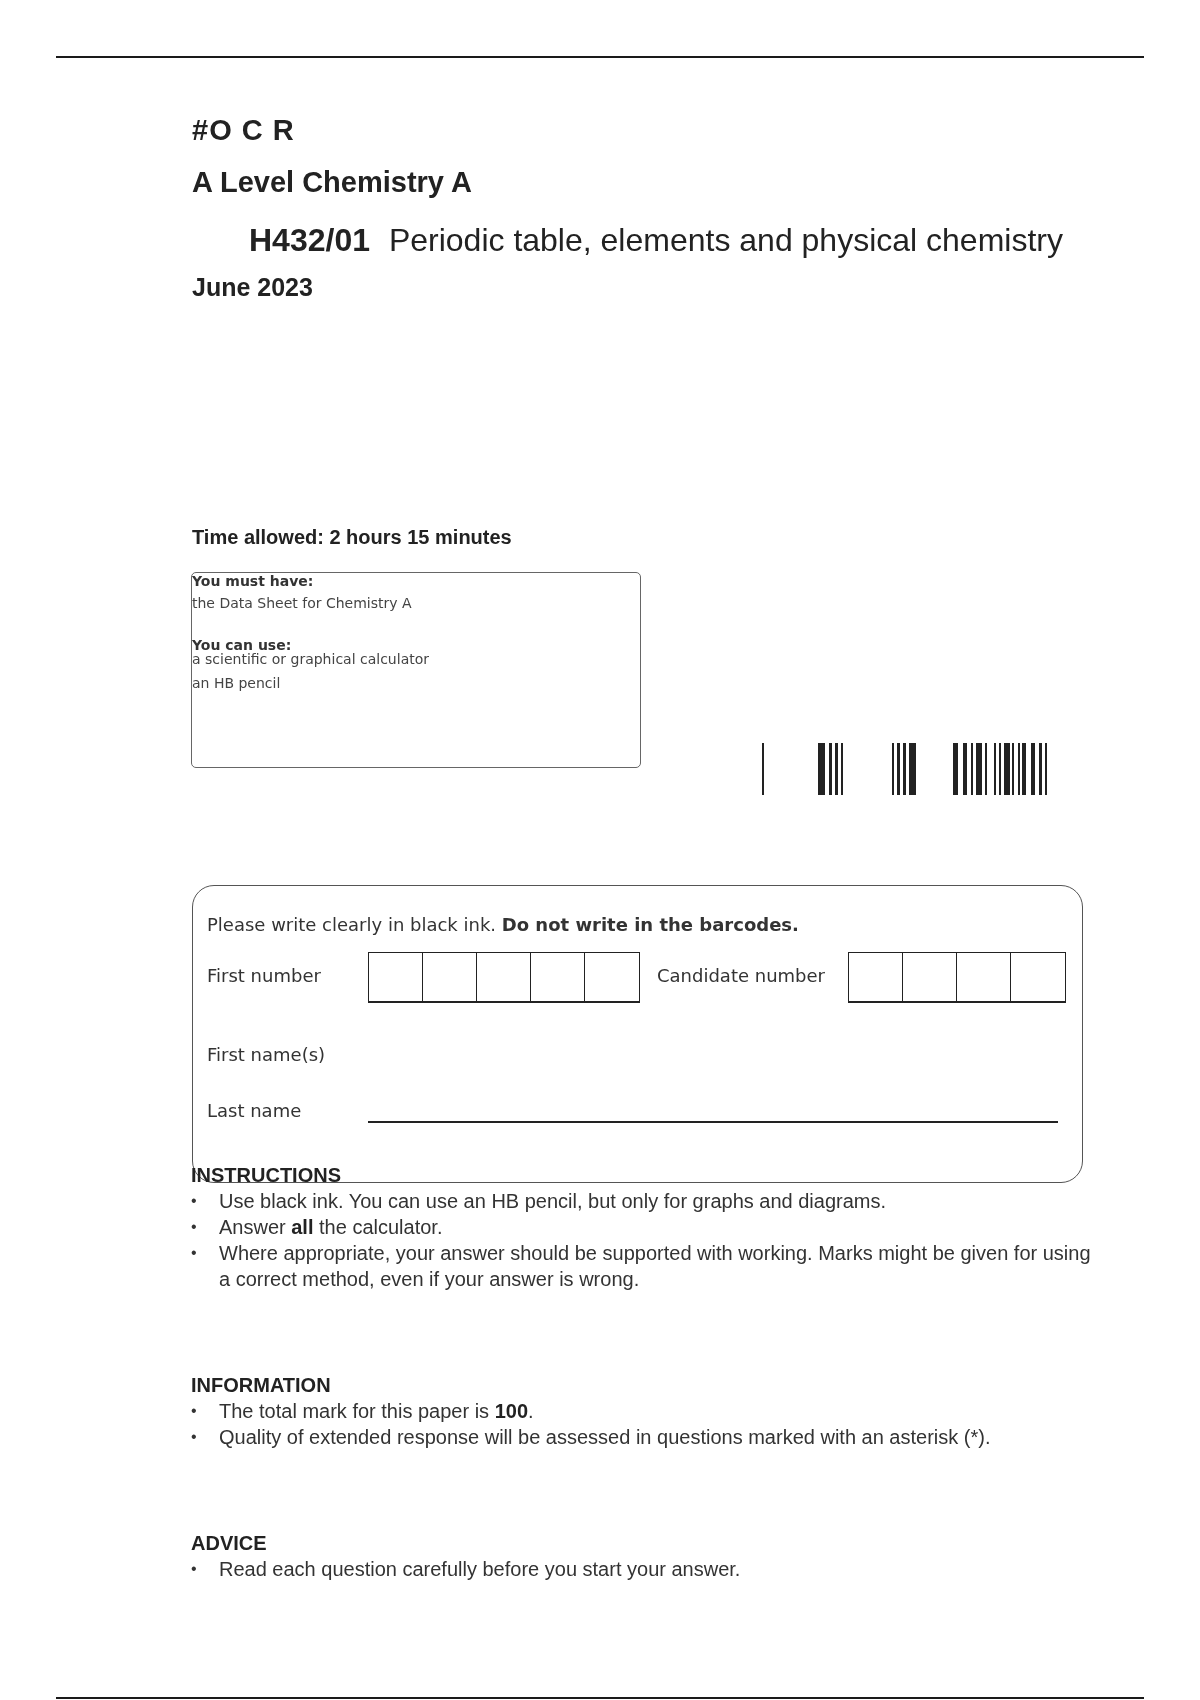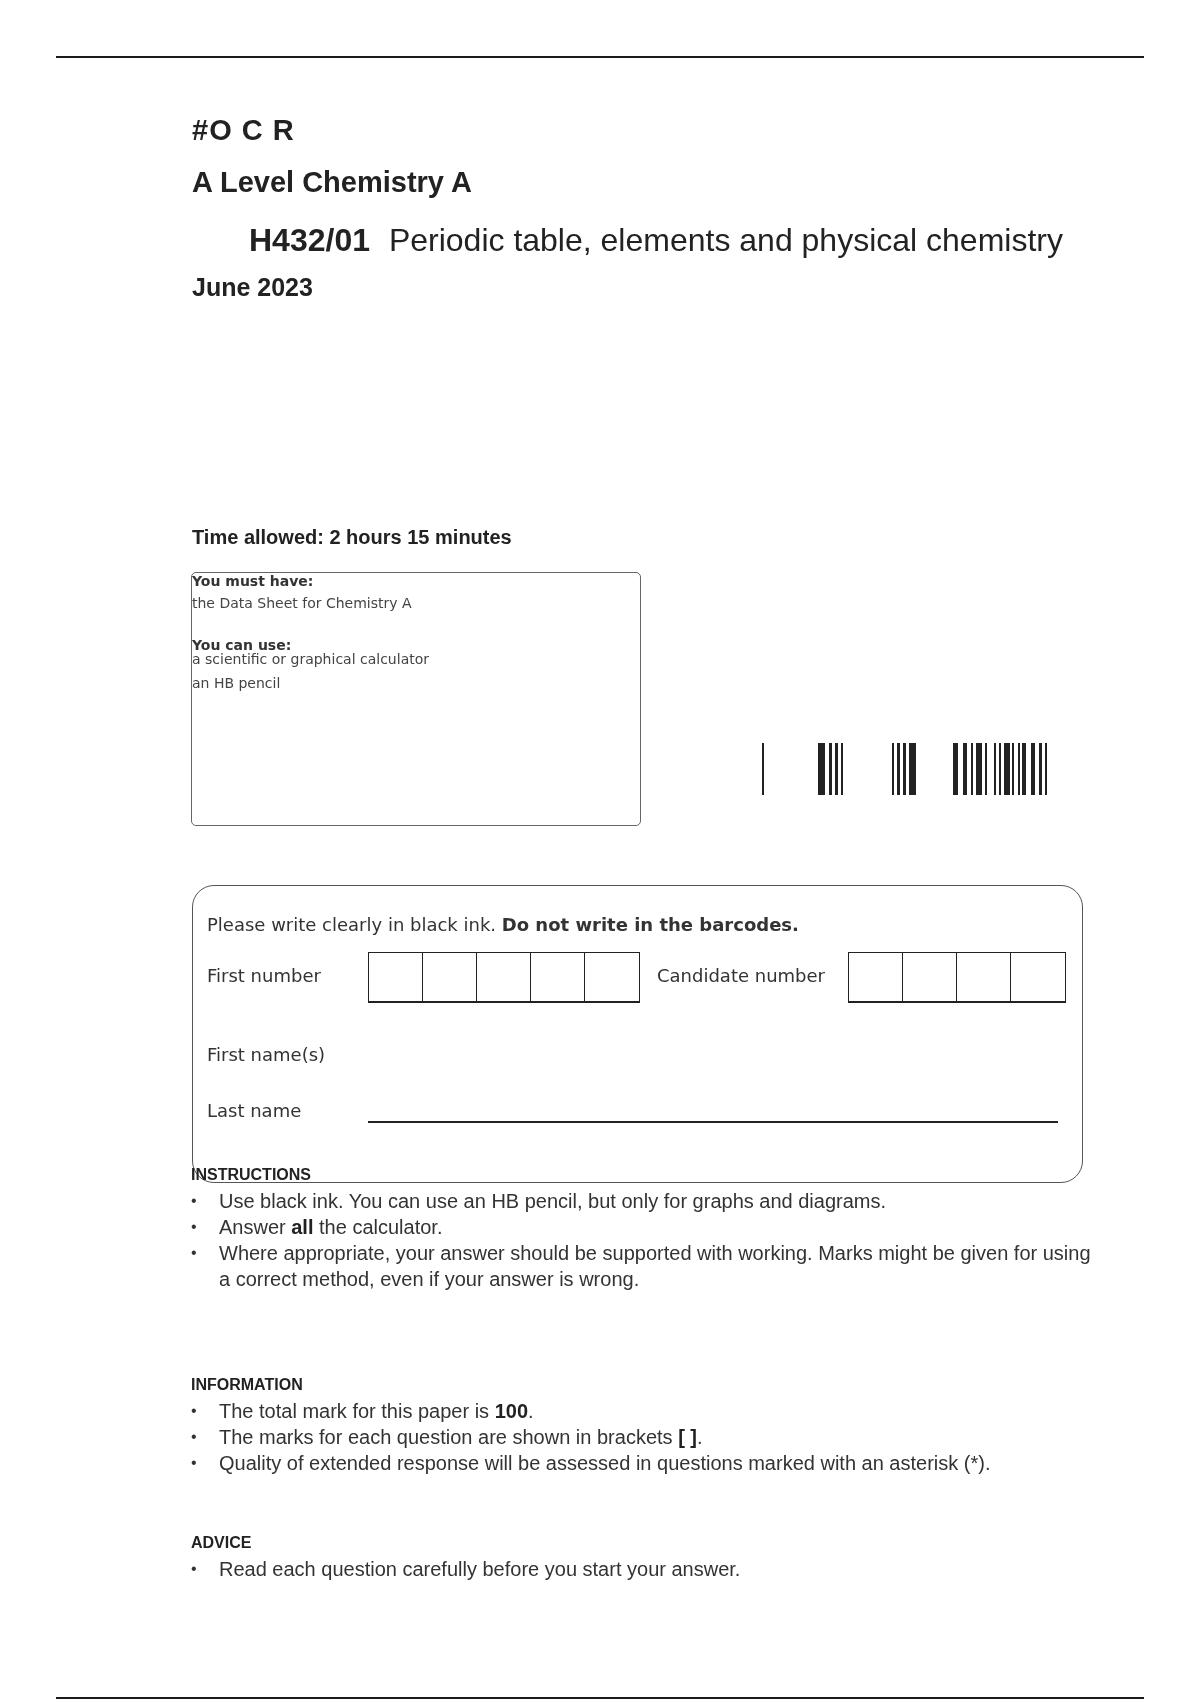--- a/index.html
+++ b/index.html
@@ -13,42 +13,42 @@
 
   .logo { position: absolute; left: 192px; top: 114px; font-size: 29px; font-weight: bold; letter-spacing: 1px; }
   .title { position: absolute; left: 192px; top: 166px; font-size: 29px; font-weight: bold; }
   .code-line { position: absolute; left: 204px; top: 222px; font-size: 32px; margin-left: 45px; }
   .code-line .code { font-weight: bold; margin-right: 10px; }
   .date { position: absolute; left: 192px; top: 273px; font-size: 25px; font-weight: bold; }
 
   .time { position: absolute; left: 192px; top: 526px; font-size: 20px; font-weight: bold; }
 
   .req-box {
-    position: absolute; left: 191px; top: 572px; width: 450px; height: 254px;
+    position: absolute; left: 191px; top: 572px; width: 450px; height: 196px;
     border: 1.5px solid #666; border-radius: 5px; box-sizing: border-box;
     font-family: "DejaVu Sans", sans-serif; font-size: 14px; color: #444;
   }
   .req-box .h { font-weight: bold; color: #333; font-size: 14px; }
   .req-box .line { position: absolute; left: 0; white-space: nowrap; }
 
   .barcode { position: absolute; top: 743px; height: 52px; background: #222; }
 
   .cand-box {
     position: absolute; left: 192px; top: 885px; width: 891px; height: 298px;
     border: 1.5px solid #555; border-radius: 22px; box-sizing: border-box;
     font-family: "DejaVu Sans", sans-serif; font-size: 18px; color: #333;
   }
   .cand-box .lbl { position: absolute; white-space: nowrap; }
   .cells { position: absolute; display: flex; height: 51px; border: 1.5px solid #222; box-sizing: border-box; border-bottom-width: 2.5px; }
   .cell { width: 54px; height: 100%; border-right: 1.5px solid #222; box-sizing: border-box; }
   .cell:last-child { border-right: none; }
   .name-line { position: absolute; height: 2px; background: #222; }
 
   .section { position: absolute; left: 191px; width: 900px; font-size: 20px; color: #333; }
-  .section h3 { margin: 0; font-size: 16px; font-weight: bold; color: #222; line-height: 26px; }
+  .section h3 { margin: 0; font-size: 20px; font-weight: bold; color: #222; line-height: 26px; }
   .section ul { margin: 0; padding: 0; list-style: none; }
   .section li { position: relative; padding-left: 28px; line-height: 26px; }
   .section li::before { content: "\2022"; position: absolute; left: 0; top: 0; font-size: 16px; color: #333; }
   .section b { color: #222; }
 </style>
 </head>
 <body>
 
 <div class="rule top"></div>
 
@@ -131,21 +131,20 @@
     <li>Use black ink. You can use an HB pencil, but only for graphs and diagrams.</li>
     <li><span>Answer </span><b>all</b><span> the calculator.</span></li>
     <li>Where appropriate, your answer should be supported with working. Marks might be given for using a correct method, even if your answer is wrong.</li>
   </ul>
 </div>
 
 <div class="section" style="top:1372px;">
   <h3>INFORMATION</h3>
   <ul>
     <li><span>The total mark for this paper is </span><b>100</b><span>.</span></li>
-    <li><span>The marks for each question are shown in brackets </span><b>[ ]</b><span>.</span></li>
     <li>Quality of extended response will be assessed in questions marked with an asterisk (*).</li>
   </ul>
 </div>
 
 <div class="section" style="top:1530px;">
   <h3>ADVICE</h3>
   <ul>
     <li>Read each question carefully before you start your answer.</li>
   </ul>
 </div>

